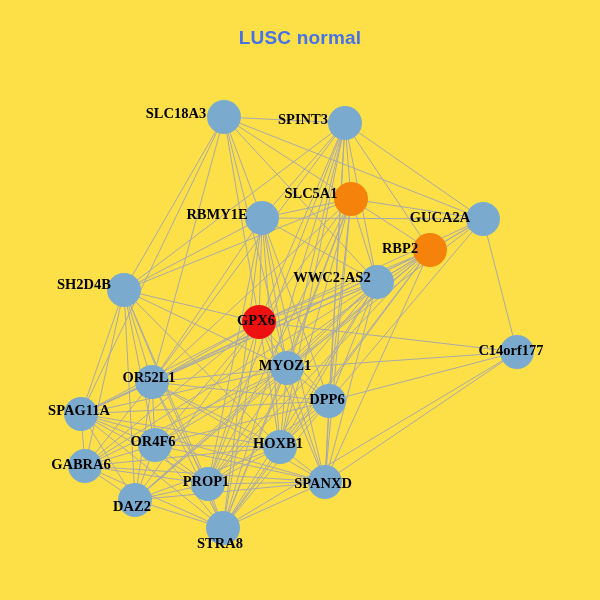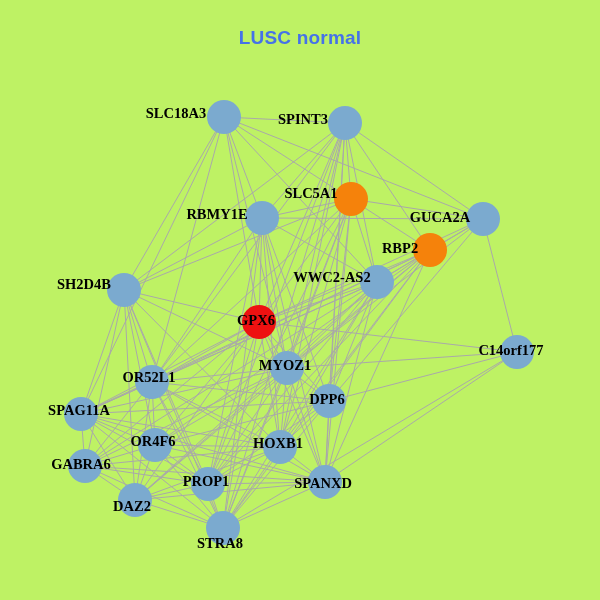--- a/index.html
+++ b/index.html
@@ -4,21 +4,21 @@
 <style>
   html, body {
     margin: 0;
     padding: 0;
     background: #ffffff;
   }
   #canvas {
     position: relative;
     width: 600px;
     height: 600px;
-    background: #bef264;
+    background: #fde047;
     overflow: hidden;
     font-family: "Liberation Serif", "DejaVu Serif", serif;
   }
   #title {
     position: absolute;
     left: 0;
     top: 27px;
     width: 600px;
     text-align: center;
     font-family: "Liberation Sans", "DejaVu Sans", sans-serif;

